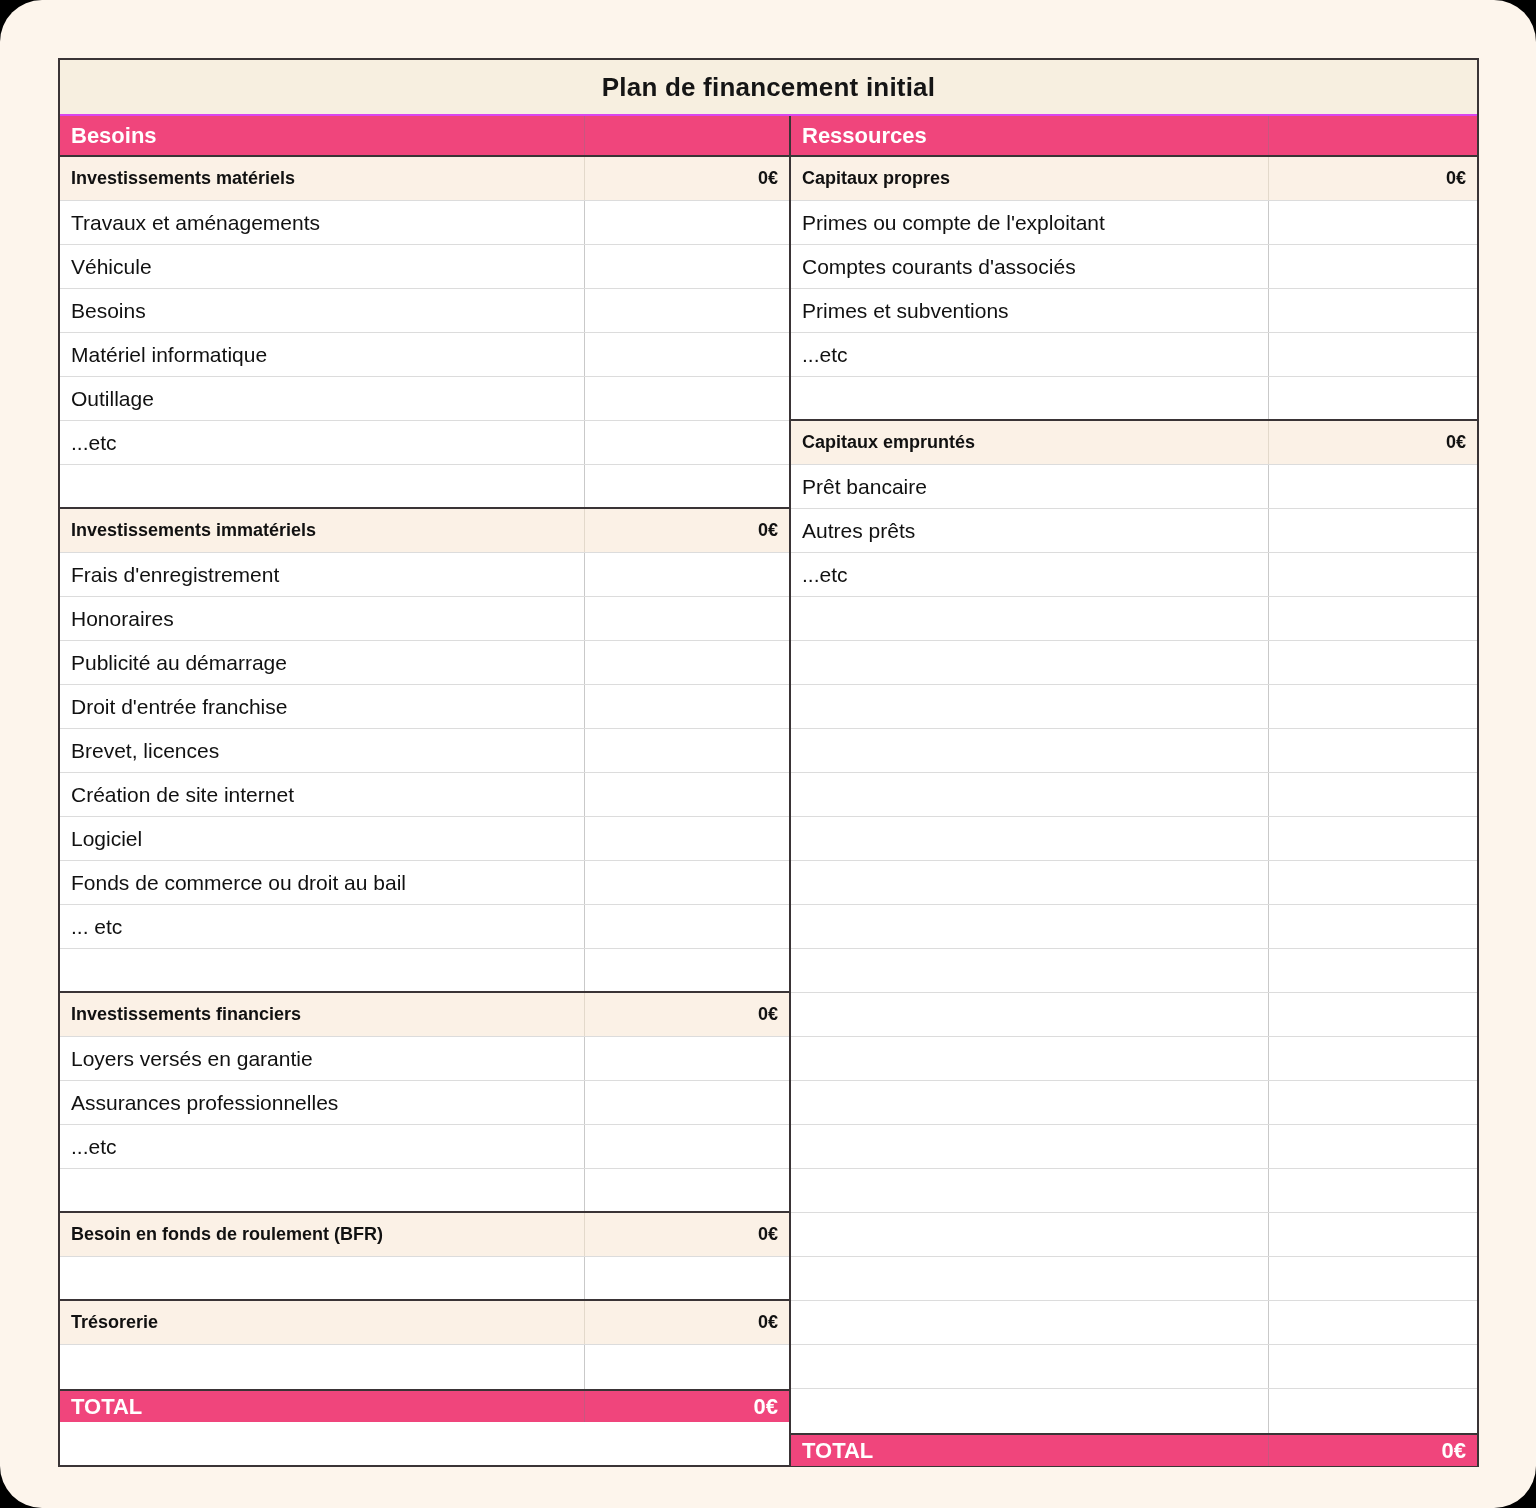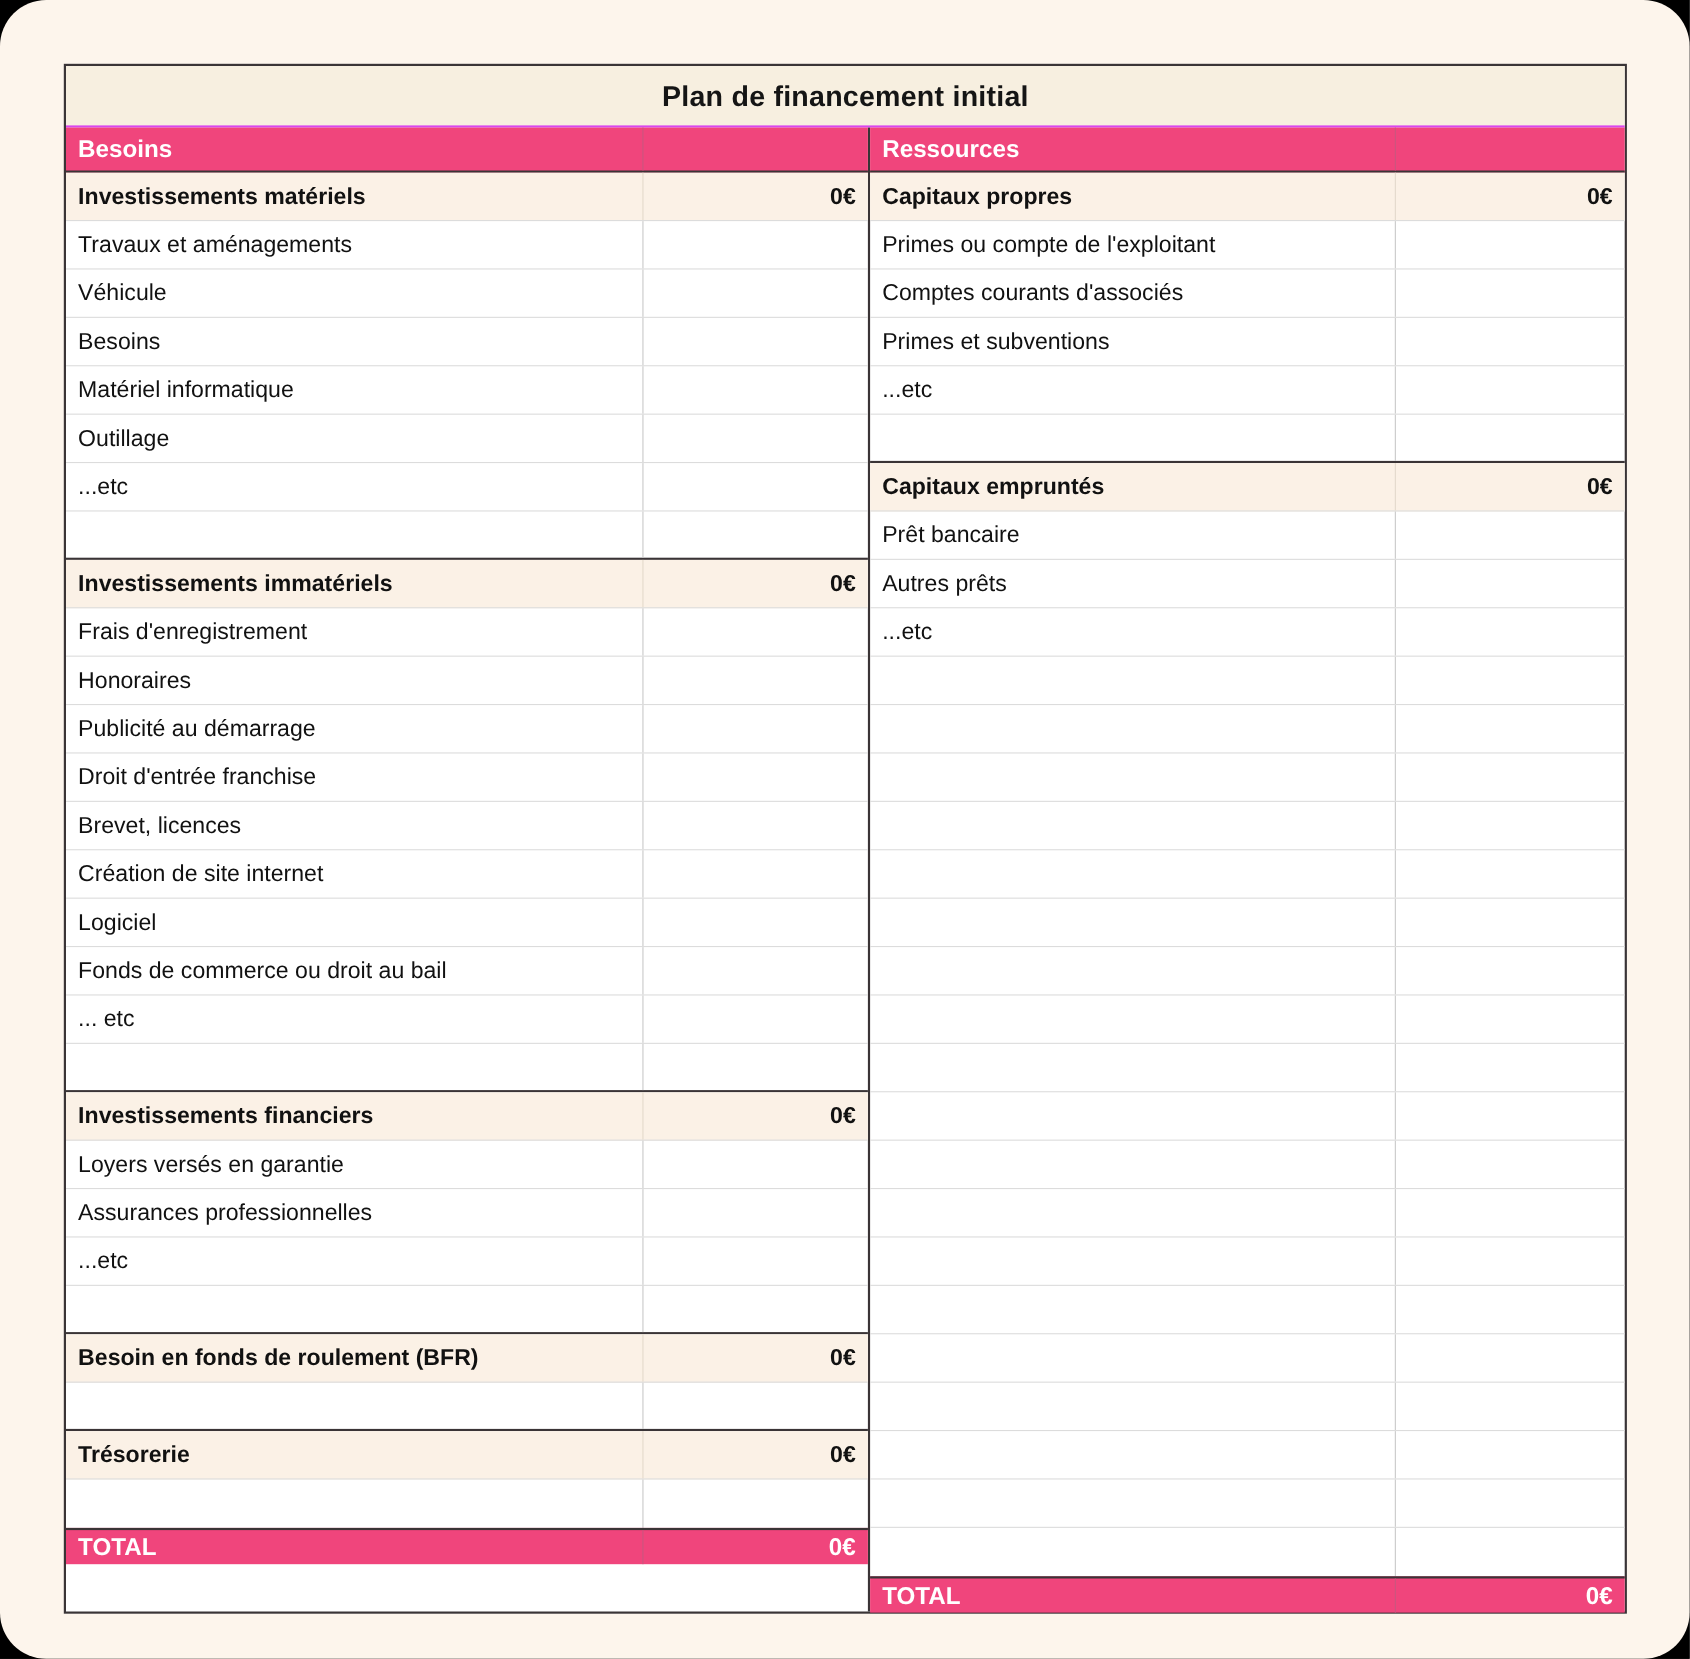--- a/index.html
+++ b/index.html
@@ -119,21 +119,21 @@
   }
   .row.header .cell-value { border-left: 1px solid #C9567F; }
 
   
   .row.section {
     background: #FBF1E6;
   }
   .row.section .cell-label,
   .row.section .cell-value {
     font-weight: bold;
-    font-size: 21px;
+    font-size: 18px;
   }
   .row.section .cell-value { border-left: 1px solid #E3D9CB; }
 
   
   .row.total {
     background: #F0457C;
     border-top: 2px solid #3A3436;
     height: 33px;
   }
   .row.total .cell-label,

